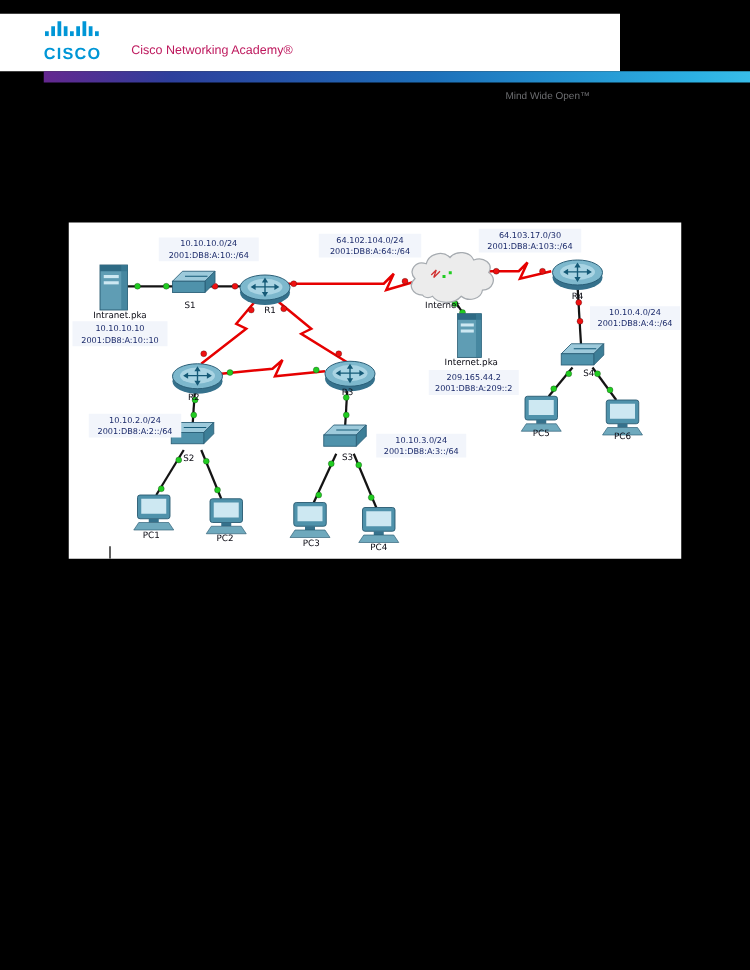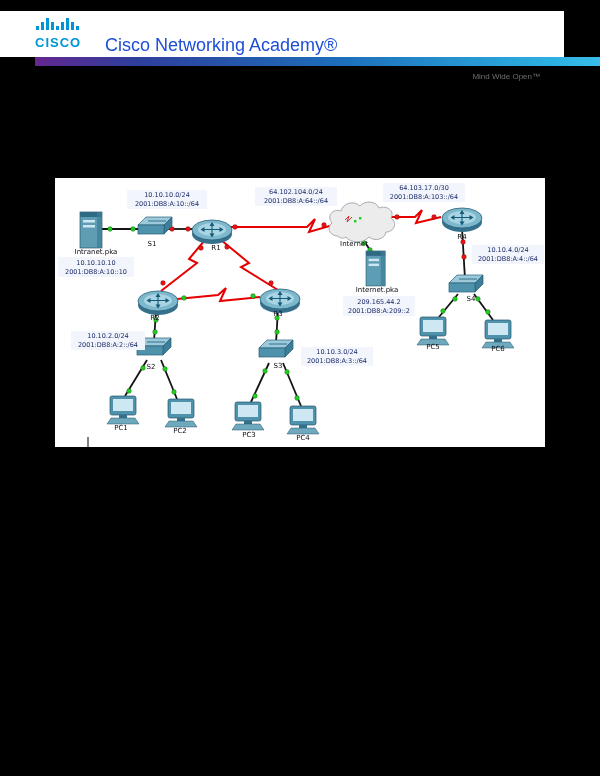--- a/index.html
+++ b/index.html
@@ -1,22 +1,22 @@
 <!DOCTYPE html>
 <html><head>
 <meta charset="utf-8">
 <style>
   html,body{margin:0;padding:0;}
   body{width:600px;height:776px;background:#000;position:relative;
        font-family:"Liberation Sans",sans-serif;overflow:hidden;}
-  .header-white{position:absolute;top:11px;left:0;width:564px;height:46px;background:#fff;}
+  .header-white{position:absolute;top:11px;left:0;width:496px;height:46px;background:#fff;}
   .cisco-logo{position:absolute;left:35px;top:5px;}
   .cisco-word{display:block;font-size:13px;font-weight:bold;color:#0096d6;
               letter-spacing:1px;margin-top:1px;}
-  .academy{position:absolute;left:105px;top:24px;font-size:18px;color:#1d4ed8;}
+  .academy{position:absolute;left:105px;top:24px;font-size:10px;color:#be185d;}
   .tagline{position:absolute;right:24px;top:29px;font-size:8px;color:#6d6e71;margin-top:32px;}
   .accent-bar{position:absolute;top:57px;left:35px;width:565px;height:9px;
       background:linear-gradient(90deg,#64278f 0%,#2d3f9c 18%,#1d70ba 55%,#2cb1e3 92%,#38bdea 100%);}
   .diagram{position:absolute;top:178px;left:55px;width:490px;height:269px;background:#fff;}
 
   
   .copper{stroke:#141414;stroke-width:1.8;fill:none;}
   .serial{stroke:#e60000;stroke-width:2;fill:none;}
   .dot{stroke:rgba(0,0,0,0.35);stroke-width:0.6;}
   .rtop{fill:#7db8cd;stroke:#2a5f78;stroke-width:.8;}

